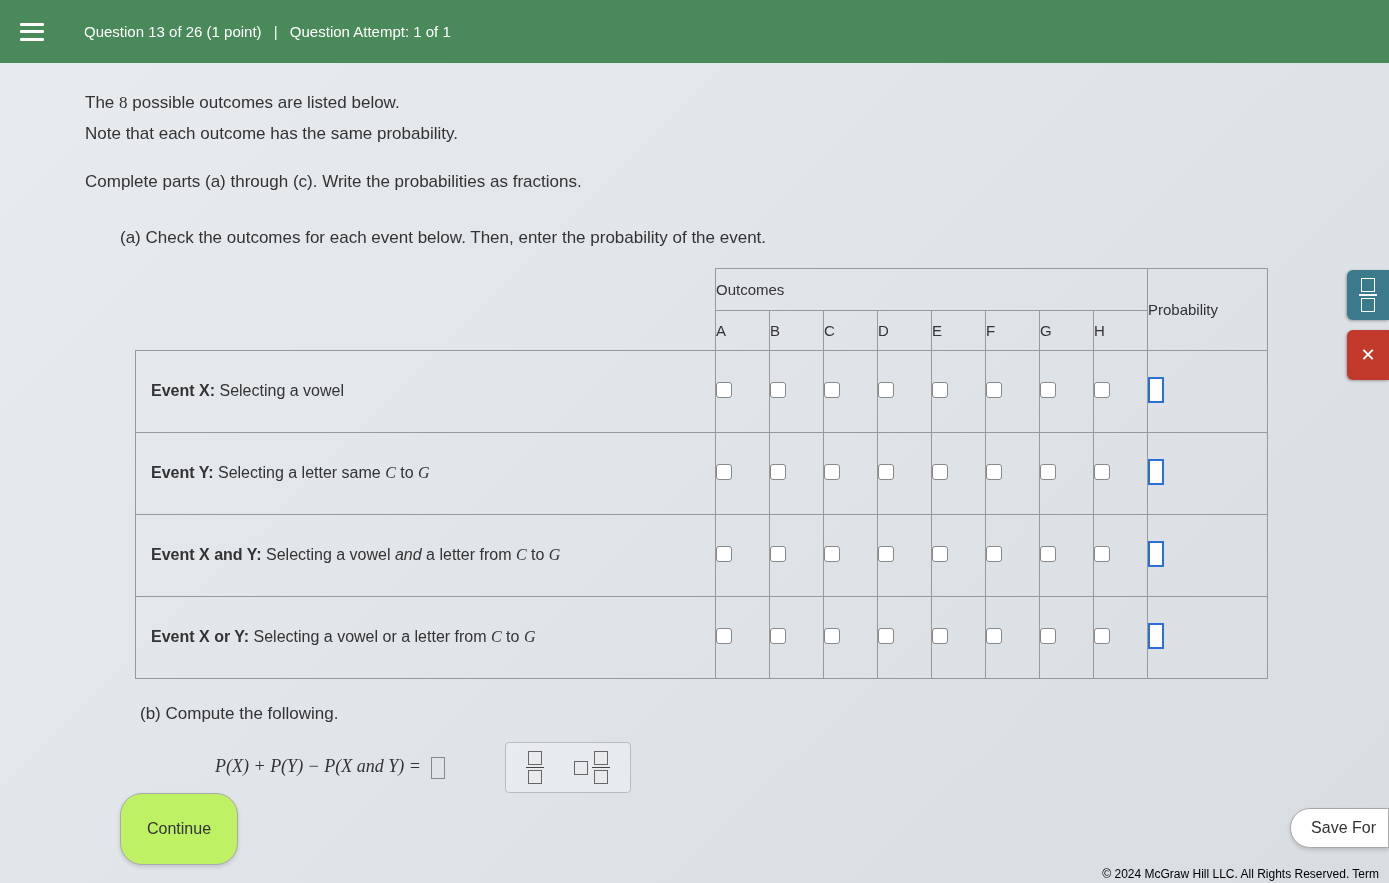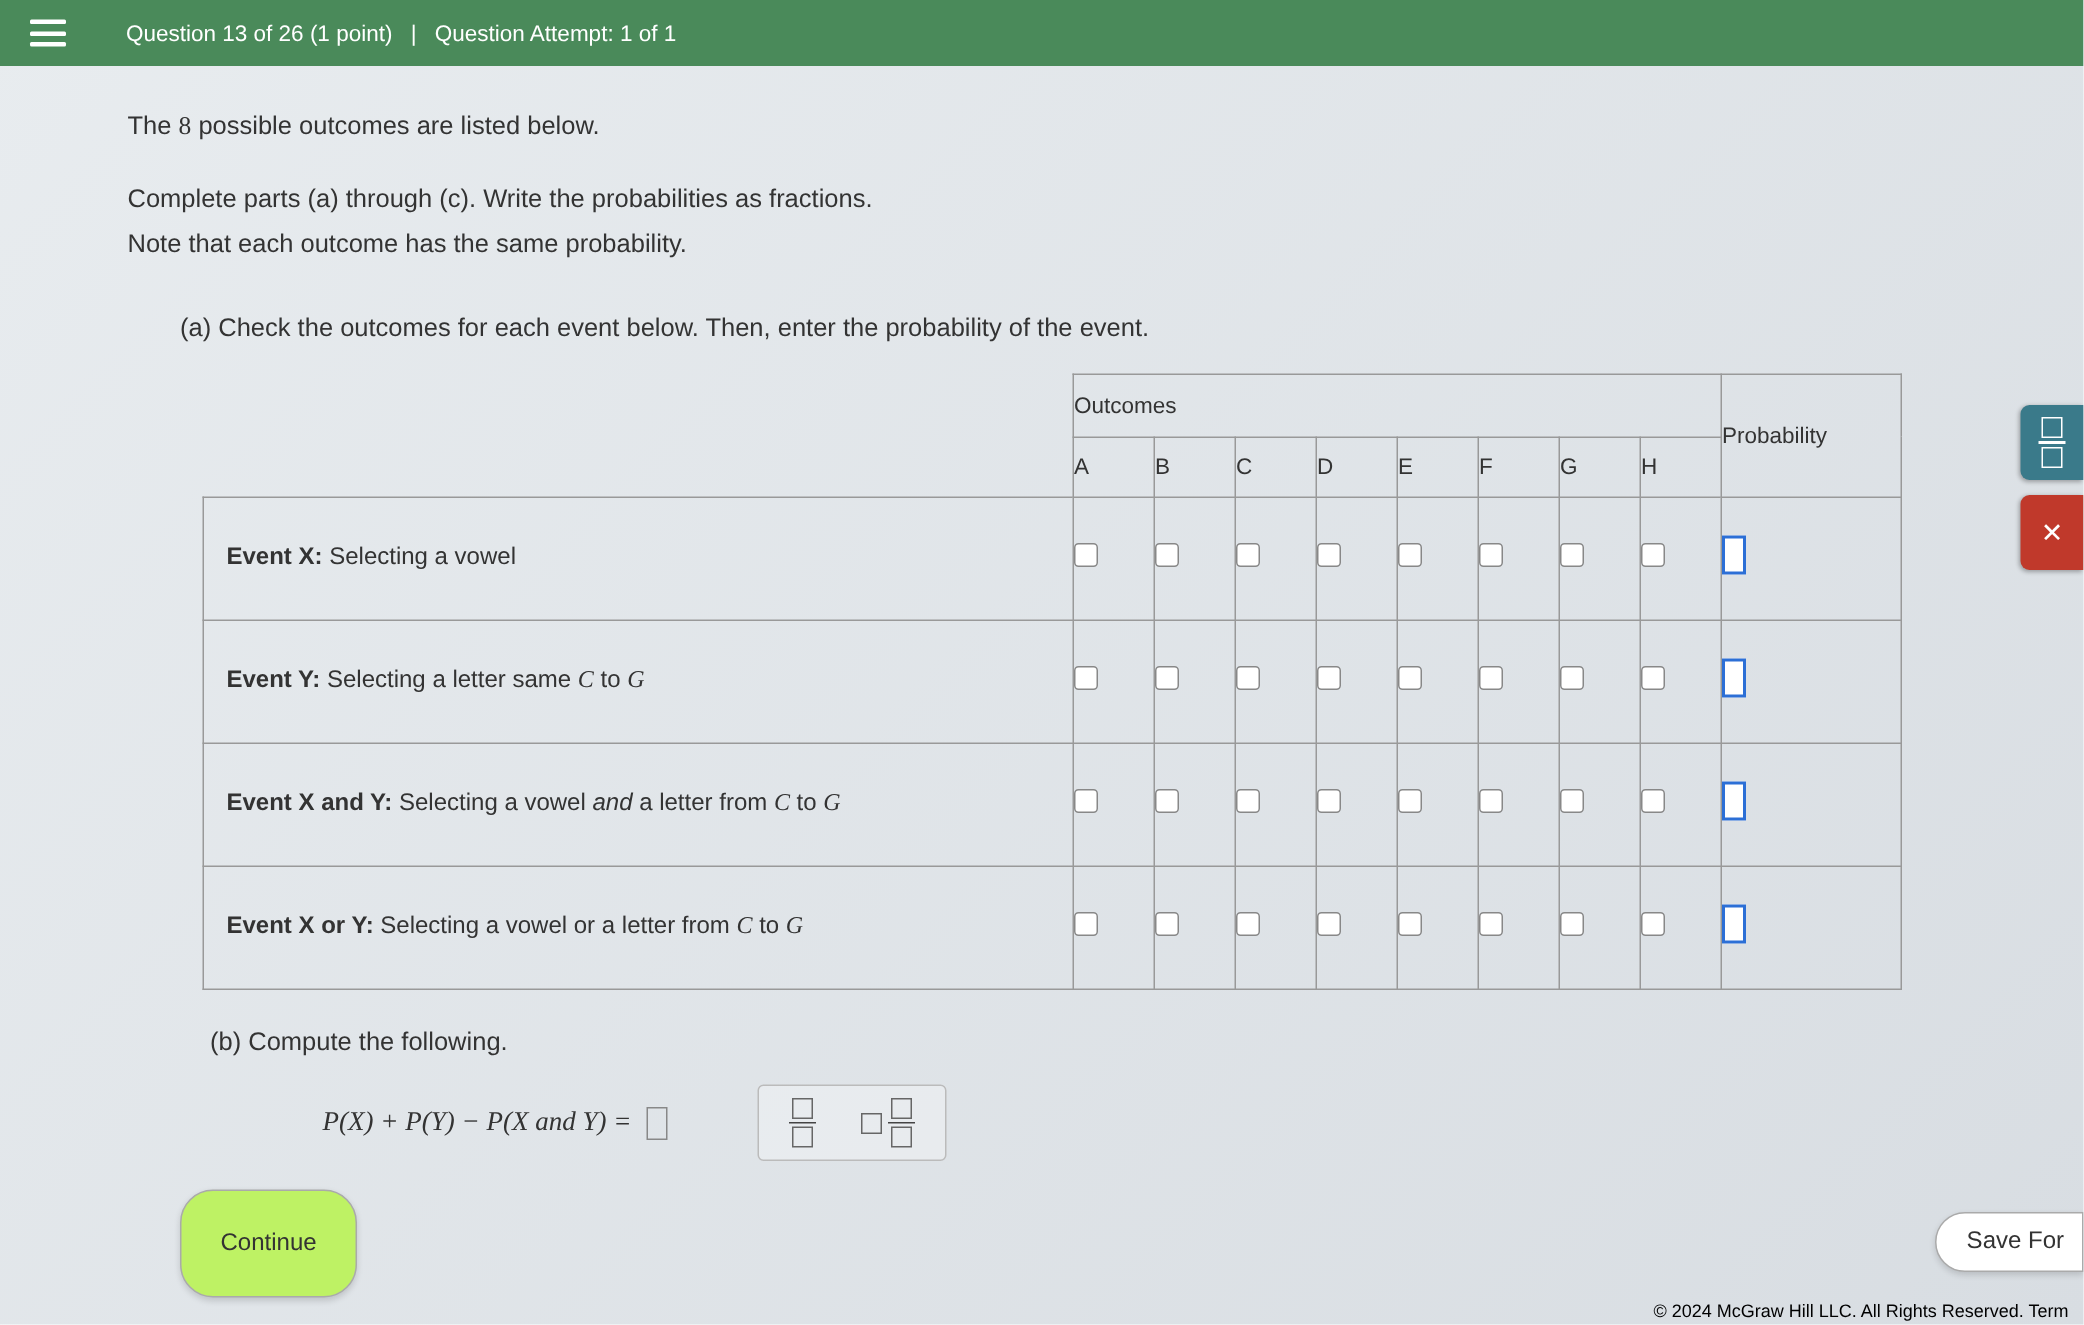--- a/index.html
+++ b/index.html
@@ -7,21 +7,21 @@
     font-family: Arial, Helvetica, sans-serif;
     background: linear-gradient(135deg, #e8ecef 0%, #d8dde2 100%);
     width: 1389px;
     height: 883px;
     overflow: hidden;
     position: relative;
   }
   .top-bar {
     background: #4a8a5a;
     color: #fff;
-    height: 44px;
+    height: 63px;
     display: flex;
     align-items: center;
     padding: 0 20px;
     font-size: 15px;
     font-weight: 500;
   }
   .menu-icon {
     width: 24px; height: 18px;
     display: flex; flex-direction: column; justify-content: space-between;
     margin-right: 40px;
@@ -118,22 +118,22 @@
   <span>Question 13 of 26 (1 point)</span>
   <span style="margin:0 8px">&nbsp;|&nbsp;</span>
   <span>Question Attempt: 1 of 1</span>
 </div>
 
 <div class="content">
   <div class="intro">
     <div>
       <span>The </span><span class="num">8</span><span> possible outcomes are listed below.</span>
     </div>
+    <div>Note that each outcome has the same probability.</div>
     <div style="margin-top:18px">Complete parts (a) through (c). Write the probabilities as fractions.</div>
-    <div>Note that each outcome has the same probability.</div>
   </div>
 
   <div class="part-a">(a) Check the outcomes for each event below. Then, enter the probability of the event.</div>
 
   <div class="table-wrap">
     <table>
       <tbody>
           <tr>
         <td class="labelcol noborder" rowspan="2"></td>
         <td class="outcomes-hdr" colspan="8">Outcomes</td>

